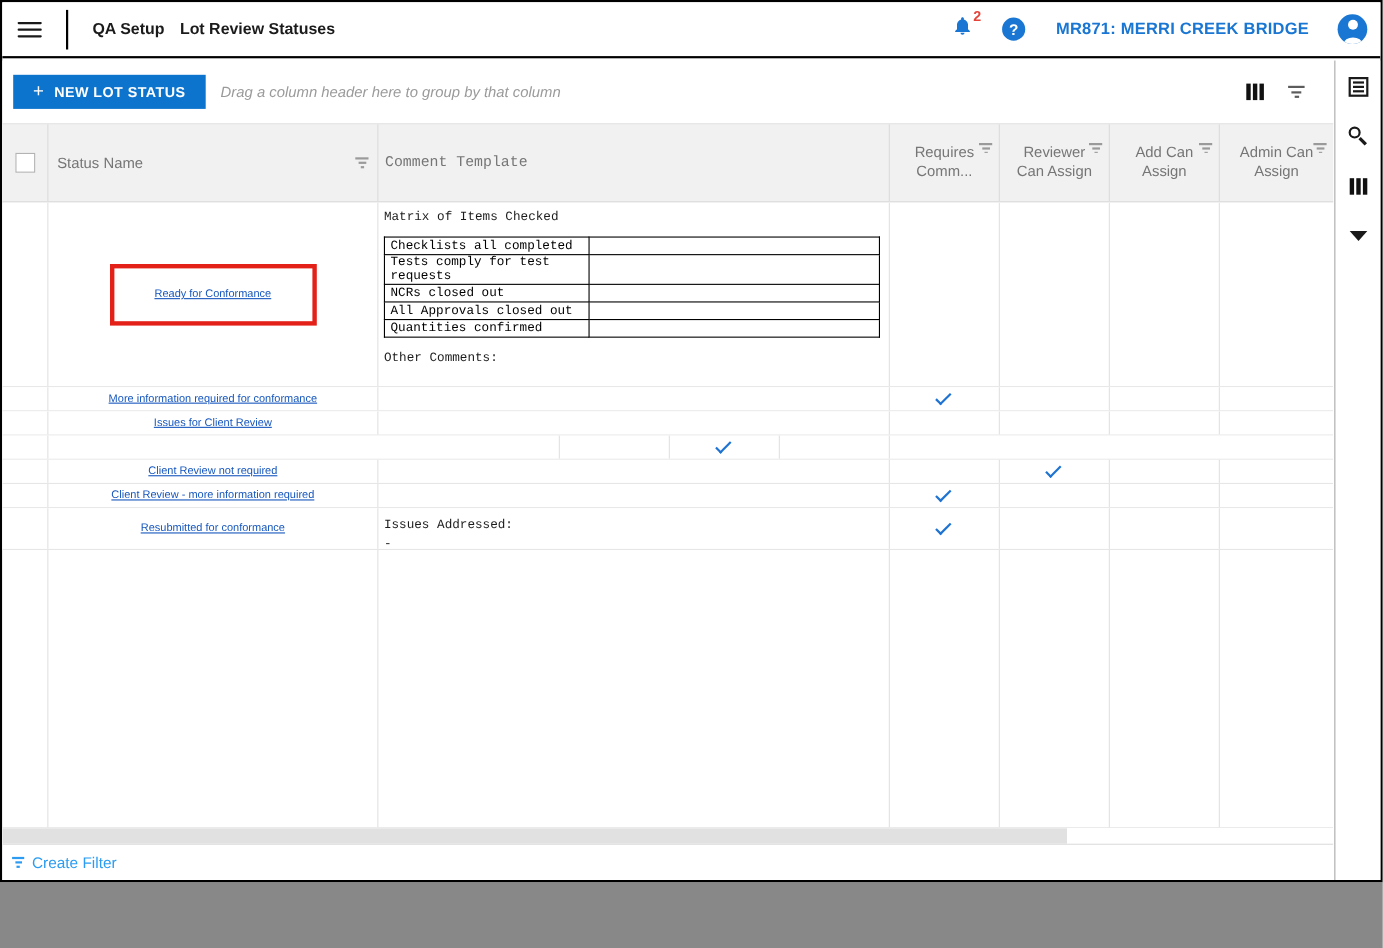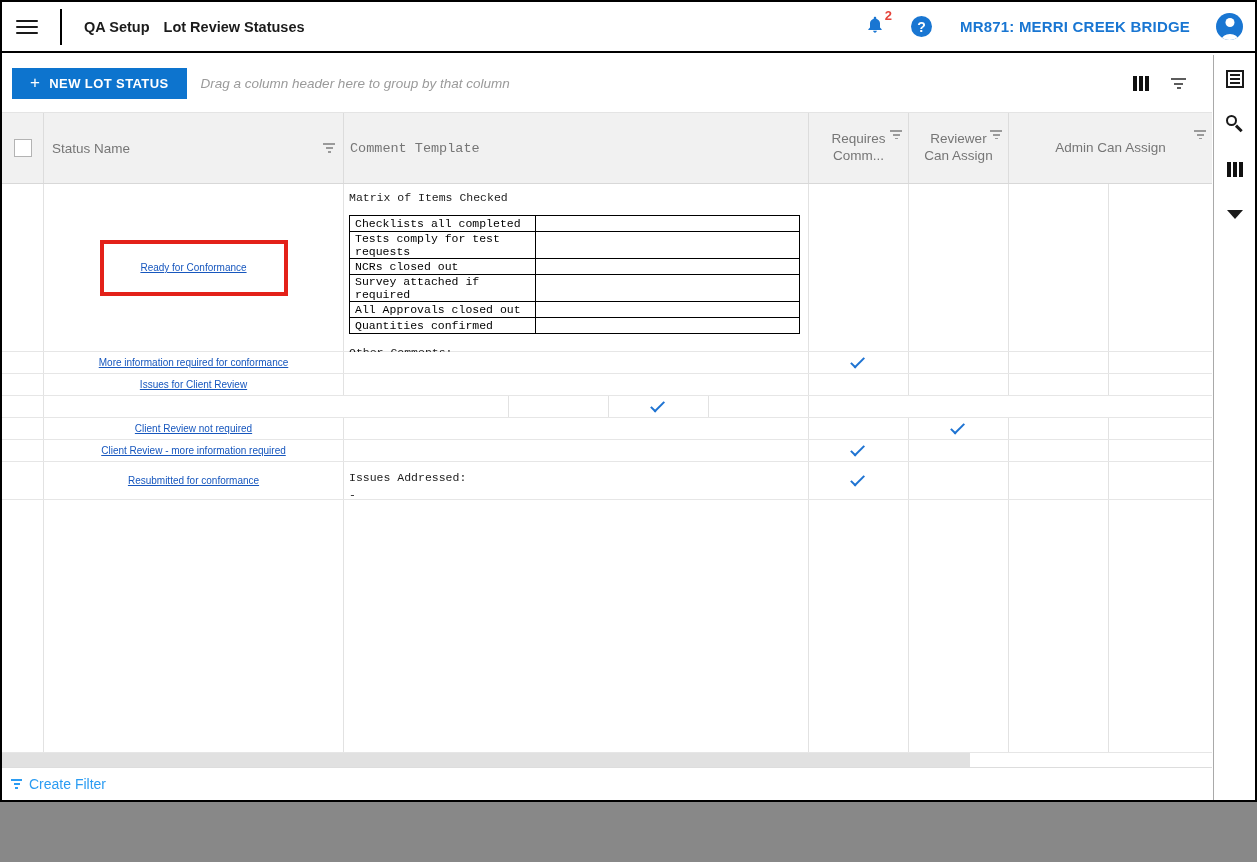--- a/index.html
+++ b/index.html
@@ -221,20 +221,28 @@
         <div class="hcell c-flag">
           <span>Requires Comm...</span>
           <span class="filter-mini">
               <i></i>
               <i></i>
               <i></i>
             </span>
         </div>
         <div class="hcell c-flag">
           <span>Reviewer Can Assign</span>
+          <span class="filter-mini">
+              <i></i>
+              <i></i>
+              <i></i>
+            </span>
+        </div>
+        <div class="hcell c-flag">
+          <span>Add Can Assign</span>
           <span class="filter-mini">
               <i></i>
               <i></i>
               <i></i>
             </span>
         </div>
         <div class="hcell c-flag c-last">
           <span>Admin Can Assign</span>
           <span class="filter-mini">
               <i></i>
@@ -263,24 +271,20 @@
                   </tr>
               <tr>
                     <td class="m-label">Tests comply for test requests</td>
                     <td class="m-value"></td>
                   </tr>
               <tr>
                     <td class="m-label">NCRs closed out</td>
                     <td class="m-value"></td>
                   </tr>
               <tr>
-                    <td class="m-label">Survey attached if required</td>
-                    <td class="m-value"></td>
-                  </tr>
-              <tr>
                     <td class="m-label">All Approvals closed out</td>
                     <td class="m-value"></td>
                   </tr>
               <tr>
                     <td class="m-label">Quantities confirmed</td>
                     <td class="m-value"></td>
                   </tr>
             </tbody>
               </table>
             <div class="ct-footer">Other Comments:</div>

